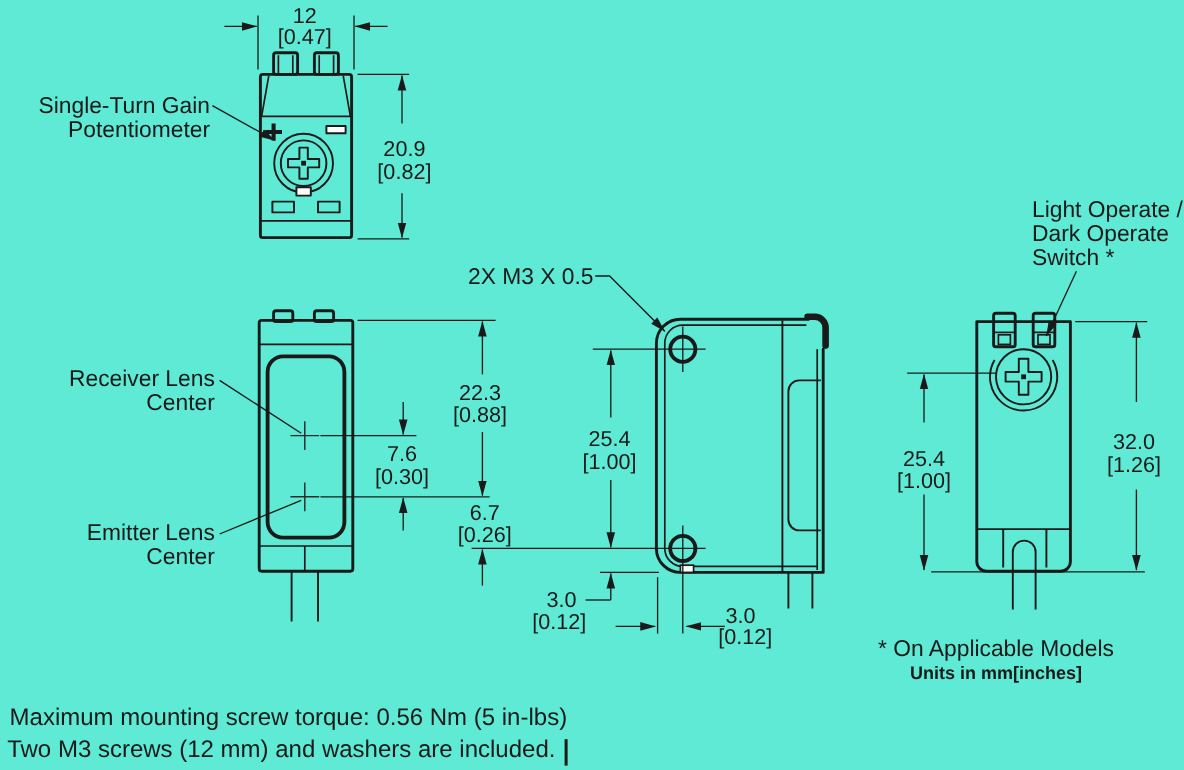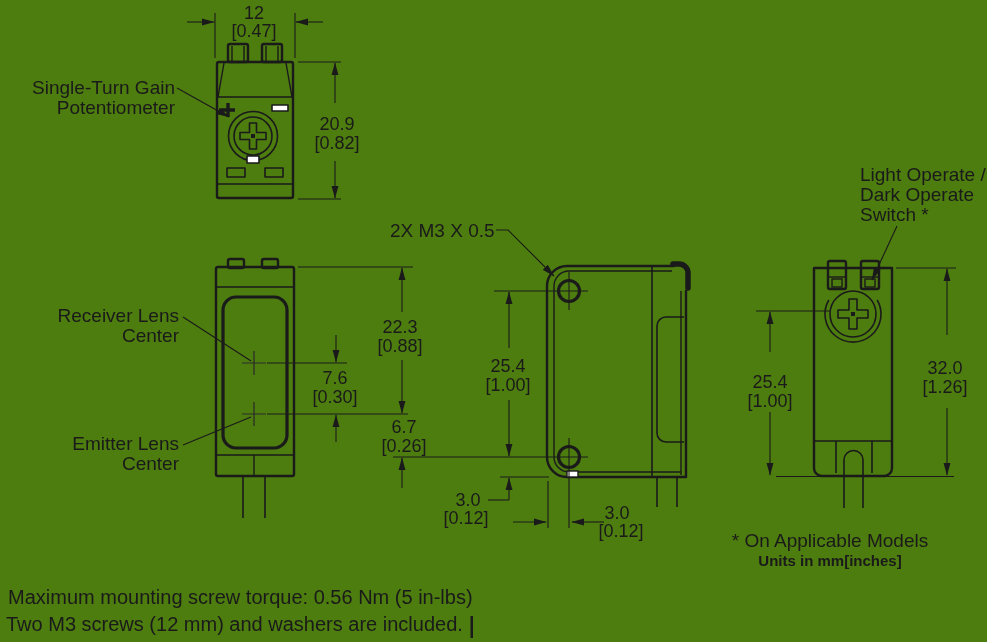--- a/index.html
+++ b/index.html
@@ -1,16 +1,16 @@
 <!DOCTYPE html>
 <html><head>
 <meta charset="utf-8">
 <style>
   html,body{margin:0;padding:0;background:#fff;}
-  #stage{position:relative;width:987px;height:642px;background:#4d7c0f;overflow:hidden;}
+  #stage{position:relative;width:987px;height:642px;background:#5eead4;overflow:hidden;}
   svg{position:absolute;left:0;top:0;}
   .outline{fill:none;stroke:#1a1a1a;stroke-width:2.4;stroke-linejoin:round;stroke-linecap:round;}
   .med{fill:none;stroke:#1a1a1a;stroke-width:1.6;stroke-linejoin:round;}
   .thin{fill:none;stroke:#1a1a1a;stroke-width:1.4;}
   .dim{fill:none;stroke:#1a1a1a;stroke-width:1.1;}
   .cross{fill:none;stroke:#2a2a2a;stroke-width:1.2;}
   .thick{fill:none;stroke:#1a1a1a;stroke-width:3.2;stroke-linejoin:round;}
   .heavy{fill:none;stroke:#1a1a1a;stroke-width:5.5;stroke-linecap:round;stroke-linejoin:round;}
   .wfill{fill:#ffffff;}
   text{font-family:"Liberation Sans","DejaVu Sans",sans-serif;fill:#1a1a1a;}

